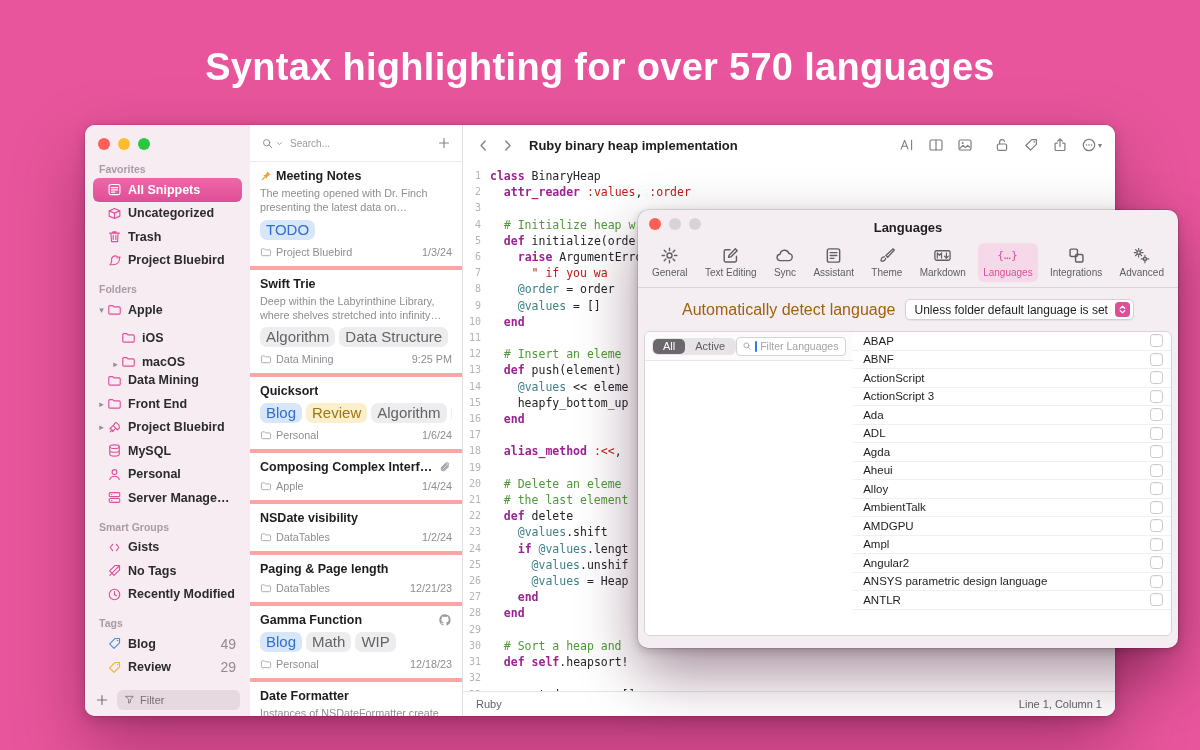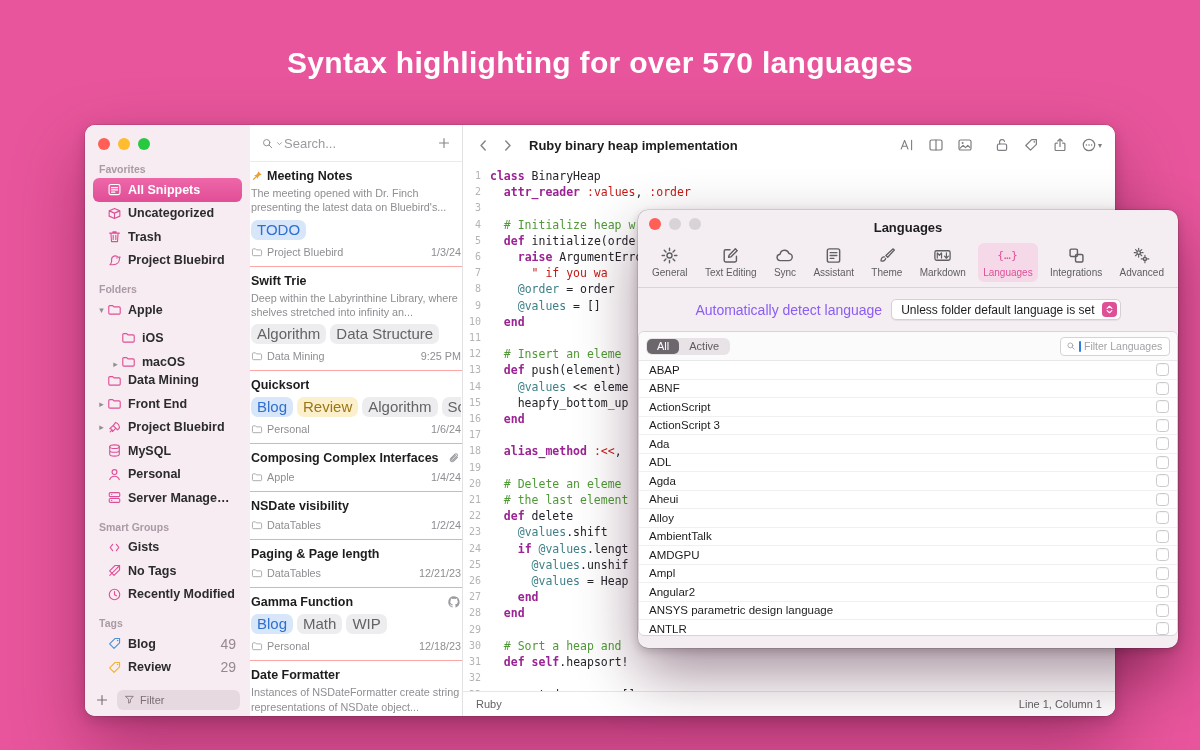--- a/index.html
+++ b/index.html
@@ -4,21 +4,21 @@
 <style>
   :root{
     --background:#e8559c; --accent:#df4f97;
     --traffic-red:#ff5f57; --traffic-yellow:#febc2e; --traffic-green:#28c840;
     --code-keyword:#9b2393; --code-comment:#4e9a35; --code-symbol:#c41a16; --code-ivar:#3e8087;
     --tag-blue:#4a90d9; --tag-yellow:#f0b429; --tag-teal:#35a3b5;
   }
   *{box-sizing:border-box;margin:0;padding:0;}
   html,body{width:1200px;height:750px;}
   body{font-family:"Liberation Sans",sans-serif;background:var(--background);overflow:hidden;position:relative;}
-  .headline{position:absolute;top:46px;left:0;right:0;text-align:center;color:#fff;font-size:30px;font-weight:600;letter-spacing:.3px;}
+  .headline{position:absolute;top:46px;left:0;right:0;text-align:center;color:#fff;font-size:38px;font-weight:600;letter-spacing:.3px;}
   .icn{display:inline-flex;width:16px;height:16px;flex:none;}
   .icn svg{width:100%;height:100%;}
 
   
   .app-window{position:absolute;left:85px;top:125px;width:1030px;height:591px;border-radius:10px;background:#fff;
     box-shadow:0 0 0 .5px rgba(0,0,0,.18),0 30px 70px rgba(70,0,40,.38),0 4px 14px rgba(0,0,0,.18);display:flex;overflow:hidden;}
   .sidebar{width:165px;flex:none;background:#f7ecf2;display:flex;flex-direction:column;}
   .traffic{display:flex;gap:8px;padding:13px 0 2px 13px;flex:none;}
   .tl{width:12px;height:12px;border-radius:50%;display:inline-block;}
   .tl.red{background:var(--traffic-red);} .tl.yellow{background:var(--traffic-yellow);} .tl.green{background:var(--traffic-green);}
@@ -36,24 +36,24 @@
   .sb-bottom{height:33px;flex:none;display:flex;align-items:center;gap:8px;padding:0 10px;}
   .sb-add{width:14px;height:14px;color:#7c6e76;}
   .sb-filter{flex:1;height:20px;background:rgba(137,108,122,.14);border-radius:6px;display:flex;align-items:center;gap:5px;padding:0 7px;color:#7c6e76;font-size:11px;}
   .sb-filter .icn{width:11px;height:11px;}
 
   
   .list-col{width:213px;flex:none;background:#fff;border-right:1px solid #e2e2e4;display:flex;flex-direction:column;overflow:hidden;}
   .searchbar{height:37px;flex:none;display:flex;align-items:center;padding:0 11px;border-bottom:1px solid #ebebed;}
   .searchbar .s-ic{width:13px;height:13px;color:#8e8e93;}
   .searchbar .s-chev{width:9px;height:9px;color:#8e8e93;margin-left:1px;}
-  .searchbar .ph{font-size:13px;color:#9b9ba0;flex:1;}
+  .searchbar .ph{font-size:10px;color:#9b9ba0;margin-left:6px;flex:1;}
   .add-snip{width:14px;height:14px;color:#86868b;}
   .snippets{flex:1;overflow:hidden;}
-  .snip{padding:7px 1px 8px;border-bottom:1px solid #fca5a5;}
+  .snip{padding:7px 10px 8px;border-bottom:4px solid #fca5a5;}
   .snip-title-row{display:flex;align-items:center;gap:4px;}
   .snip-title{font-size:12.5px;font-weight:600;color:#1d1d1f;white-space:nowrap;overflow:hidden;text-overflow:ellipsis;}
   .snip-trail{margin-left:auto;color:#9a9aa0;width:14px;height:14px;}
   .pin{color:#e9a13b;width:12px;height:12px;}
   .snip-preview{font-size:10.8px;color:#8e8e93;line-height:1.33;margin-top:3px;display:-webkit-box;-webkit-line-clamp:2;-webkit-box-orient:vertical;overflow:hidden;}
   .tagrow{display:flex;gap:4px;margin-top:5px;overflow:hidden;}
   .pill{font-size:15px;padding:1px 6px 2px;border-radius:7px;background:#ededef;color:#636366;white-space:nowrap;}
   .pill.blue{background:#d8e6fa;color:#2e6fd0;}
   .pill.yellow{background:#fcefcc;color:#9a7716;}
   .metarow{display:flex;align-items:center;gap:4px;margin-top:6px;font-size:10.8px;color:#8e8e93;}
@@ -88,25 +88,25 @@
   .p-titlebar{height:26px;flex:none;position:relative;display:flex;align-items:center;justify-content:center;}
   .p-lights{position:absolute;left:11px;top:8px;display:flex;gap:8px;}
   .p-title{font-size:13px;font-weight:600;color:#1d1d1f;margin-top:8px;}
   .p-tabs{height:52px;flex:none;display:flex;align-items:flex-start;justify-content:space-between;padding:7px 9px 0;border-bottom:1px solid #ddd2d9;}
   .p-tab{display:flex;flex-direction:column;align-items:center;gap:2px;font-size:10px;color:#5d5d61;padding:3px 5px 4px;border-radius:6px;}
   .p-tab .icn{width:19px;height:19px;color:#5f5f64;}
   .p-tab-lbl{white-space:nowrap;}
   .p-tab.sel{background:#f6d9e8;color:var(--accent);}
   .p-tab.sel .icn{color:var(--accent);}
   .p-detect{height:43px;flex:none;display:flex;align-items:center;justify-content:center;gap:9px;}
-  .p-detect-label{font-size:14px;color:#8b5cf6;}
+  .p-detect-label{font-size:16px;color:#a16207;}
   .popup{display:flex;align-items:center;gap:7px;background:#fff;border:1px solid #d6d0d4;border-radius:5px;padding:2px 3px 2px 9px;font-size:12px;color:#1d1d1f;box-shadow:0 1px 1px rgba(0,0,0,.06);}
   .stepper{width:15px;height:15px;background:var(--accent);border-radius:4px;color:#fff;display:flex;align-items:center;justify-content:center;flex:none;}
   .stepper .icn{width:11px;height:11px;}
-  .p-panel{flex:1;margin:0 0 12px;background:#fff;border:1px solid #d9d3d7;border-radius:6px;overflow:hidden;display:flex;flex-direction:column;}
+  .p-panel{flex:1;margin:0 6px 12px;background:#fff;border:1px solid #d9d3d7;border-radius:6px;overflow:hidden;display:flex;flex-direction:row;}
   .p-strip{height:29px;flex:none;display:flex;align-items:center;justify-content:space-between;padding:0 7px;border-bottom:1px solid #e8e8ea;background:#fcfbfc;}
   .seg{display:flex;background:#e8e3e6;border-radius:6px;padding:1px;font-size:11px;}
   .seg-item{padding:1px 10px 2px;border-radius:5px;color:#5c5c60;}
   .seg-item.sel{background:#6b676d;color:#fff;}
   .p-filter{width:110px;height:19px;border:1px solid #d4d4d8;border-radius:4px;display:flex;align-items:center;gap:3px;padding:0 5px;background:#fff;}
   .p-filter .icn{width:10px;height:10px;color:#98989d;}
   .caret{width:2px;height:11px;background:#2a7de1;border-radius:1px;flex:none;}
   .p-filter .ph{font-size:10.5px;color:#a3a3a8;white-space:nowrap;overflow:hidden;}
   .p-rows{flex:1;overflow:hidden;}
   .lang-row{display:flex;align-items:center;height:18.5px;padding:0 8px 0 10px;font-size:11.5px;color:#1d1d1f;border-bottom:1px solid #f0f0f2;}

